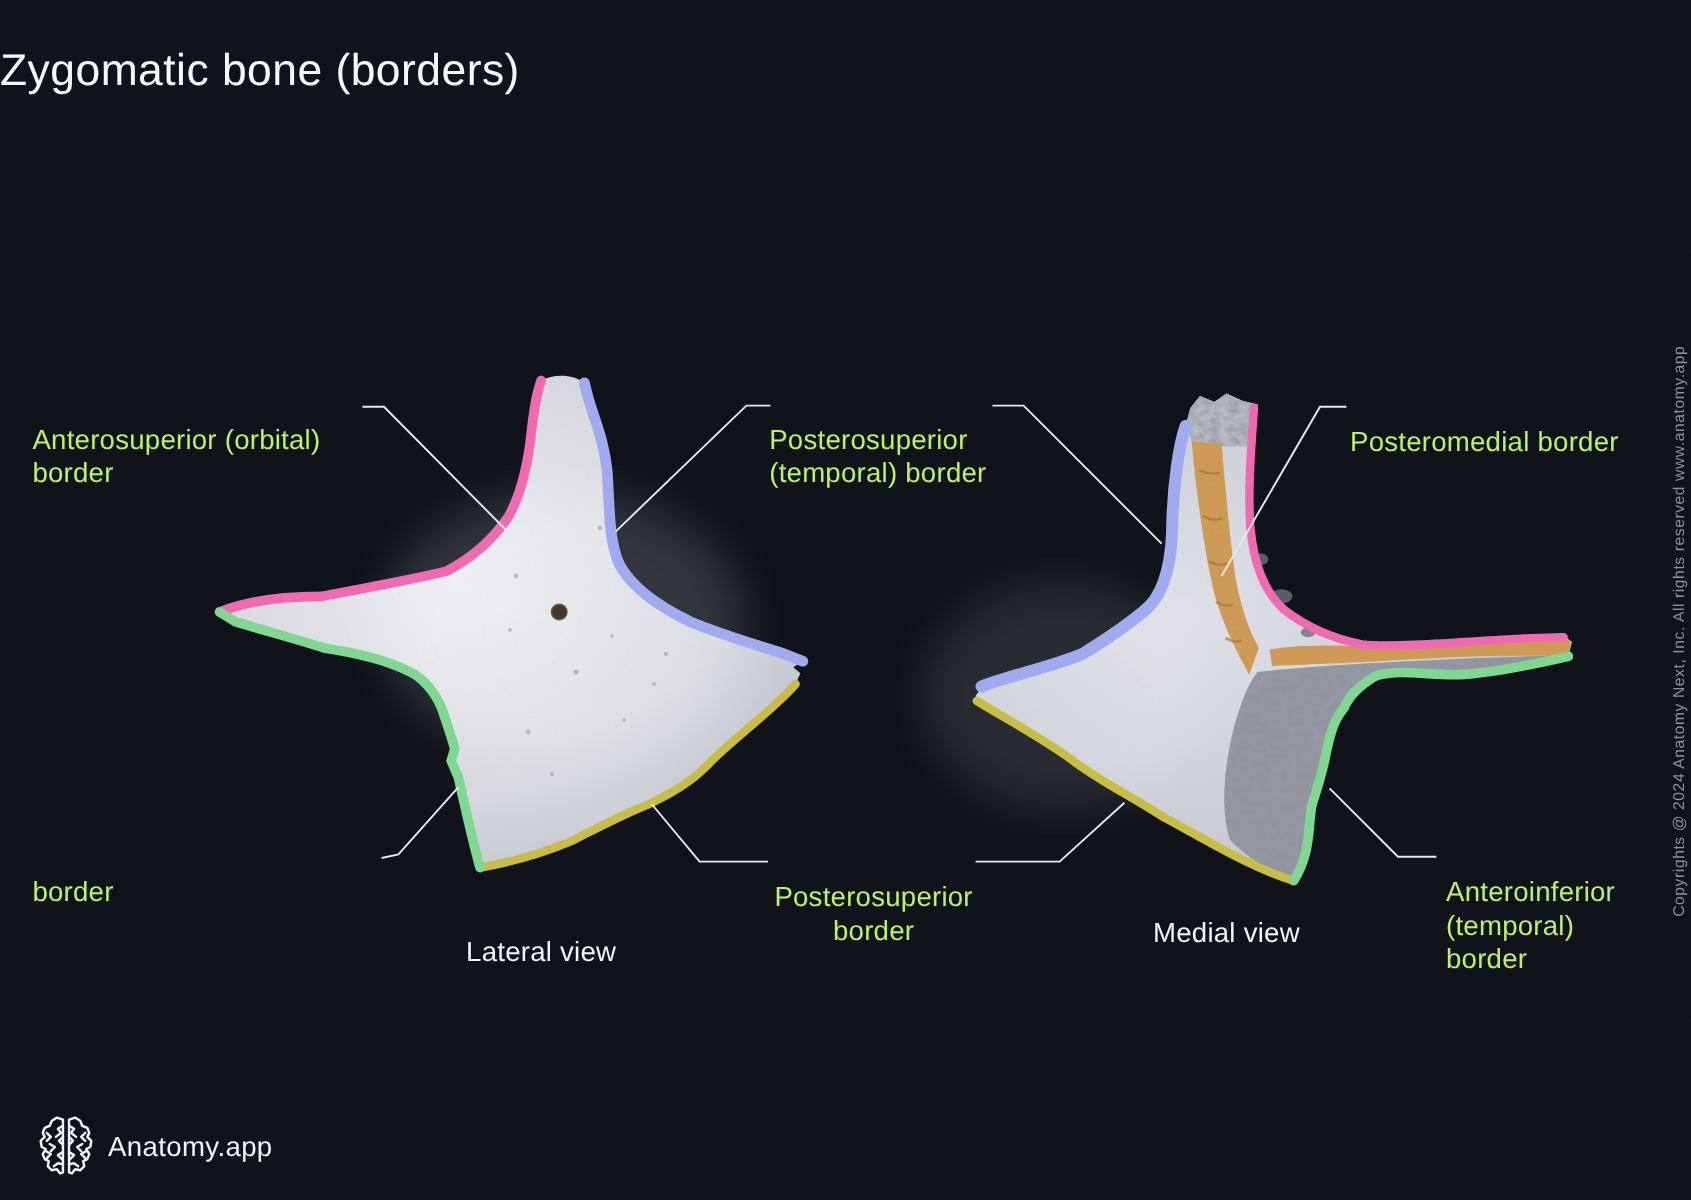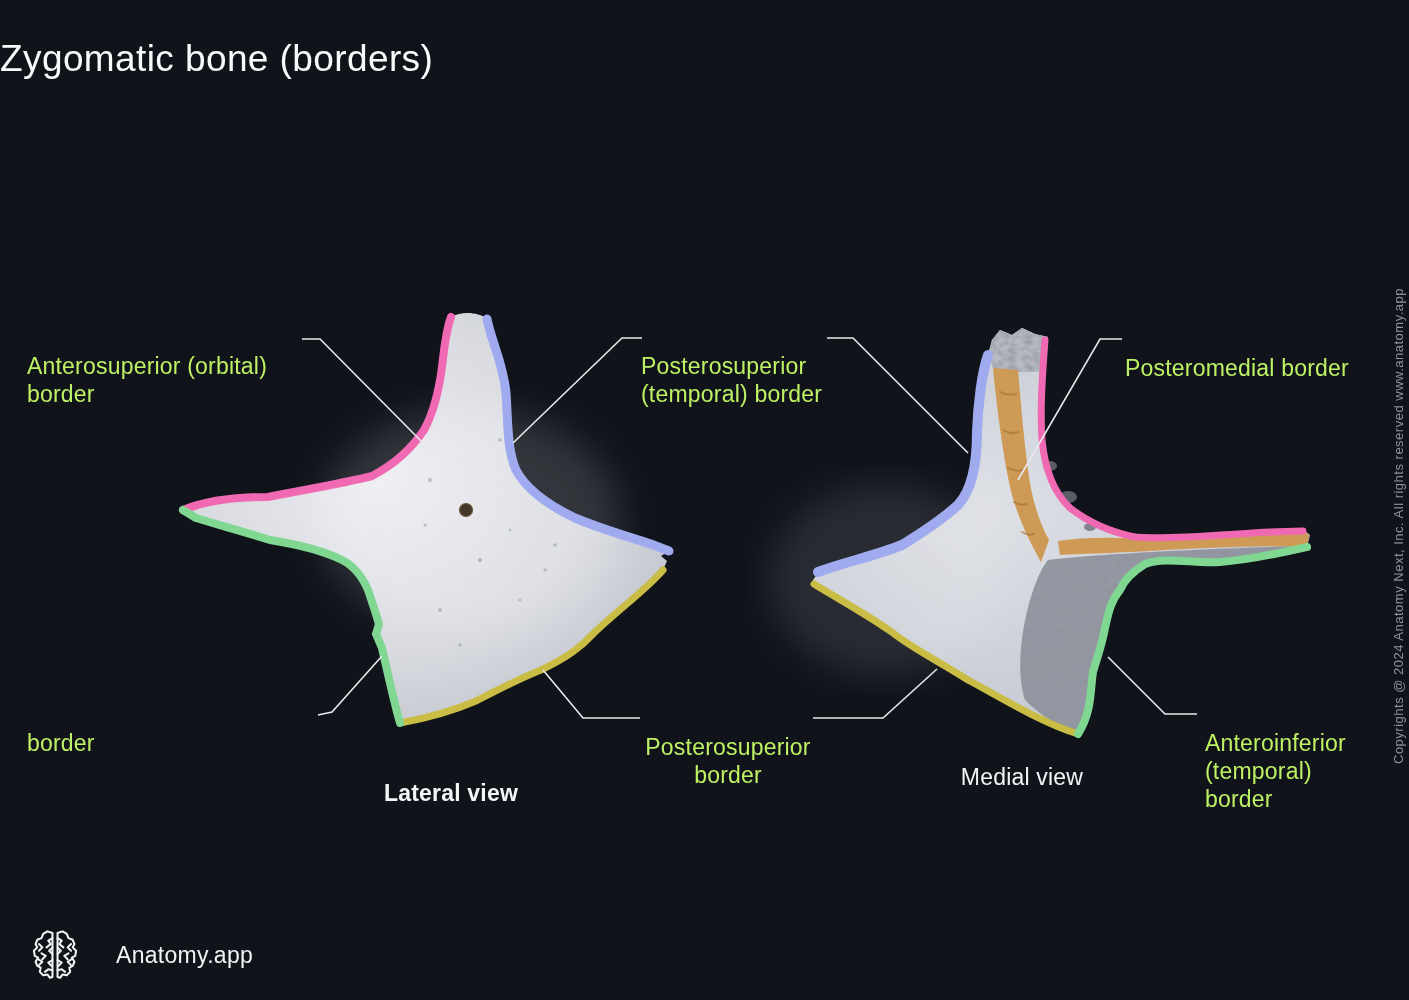--- a/index.html
+++ b/index.html
@@ -24,21 +24,21 @@
     text-align:center; width:200px; letter-spacing:.2px;
   }
   .watermark {
     position:absolute; right:3px; top:250px; height:552px;
     display:flex; align-items:center; justify-content:center;
     writing-mode:vertical-rl; transform:rotate(180deg);
     color:#8f929c; font-size:13px; letter-spacing:.5px;
   }
   .app-logo {
     position:absolute; left:28px; top:926px;
-    display:flex; align-items:center; gap:34px;
+    display:flex; align-items:center; gap:8px;
   }
   .app-logo .brand-text { color:#f2f3f5; font-size:23px; letter-spacing:.3px; }
 </style>
 </head>
 <body>
 
 <div class="page">
 
   <h1 class="figure-title">Zygomatic bone (borders)</h1>
 
@@ -216,21 +216,21 @@
     <div>Posterosuperior</div>
     <div>border</div>
   </div>
 
   <div class="anno" style="left:1205px; top:701px;">
     <div>Anteroinferior</div>
     <div>(temporal)</div>
     <div>border</div>
   </div>
 
-  <div class="view-label" style="left:351px; top:780px;font-weight:bold;">Lateral view</div>
+  <div class="view-label" style="left:351px; top:780px;">Lateral view</div>
   <div class="view-label" style="left:922px; top:764px;">Medial view</div>
 
   <div class="watermark">Copyrights @ 2024 Anatomy Next, Inc. All rights reserved www.anatomy.app</div>
 
   <div class="app-logo">
     <svg width="54" height="58" viewBox="0 0 64 64">
       <g fill="none" stroke="#f2f3f5" stroke-width="2.4" stroke-linejoin="round" stroke-linecap="round">
         <path d="M29,6 L23,4 L18,7 L16,12 L11,14 L9,19 L11,23 L7,27 L8,33 L12,35 L9,40 L11,45 L15,47 L14,52 L18,56 L23,55 L26,59 L29,58 Z"></path>
         <path d="M29,12 L24,15 L27,19 L22,23 M29,23 L25,27 L29,31 M13,19 L17,23 L13,27 M12,37 L17,40 L13,44 M29,38 L24,41 L28,45 M29,50 L24,49 L20,52 M16,30 L21,33 L17,37"></path>
         <path d="M35,6 L41,4 L46,7 L48,12 L53,14 L55,19 L53,23 L57,27 L56,33 L52,35 L55,40 L53,45 L49,47 L50,52 L46,56 L41,55 L38,59 L35,58 Z"></path>

